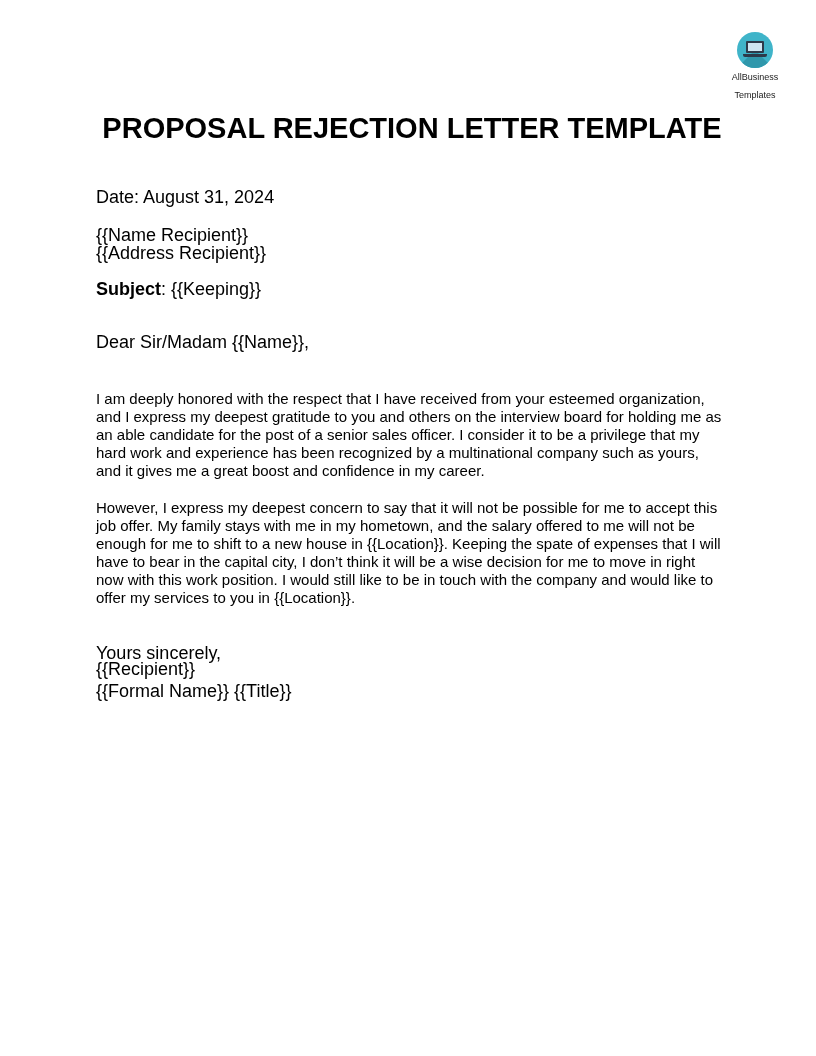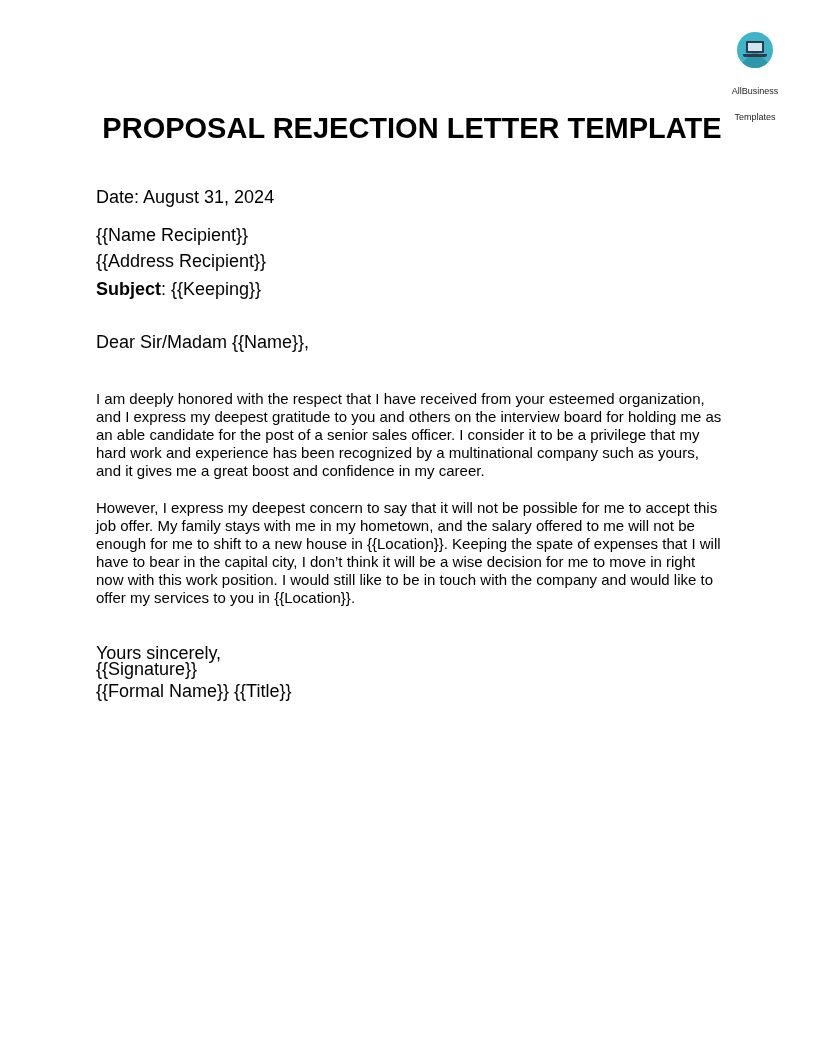--- a/index.html
+++ b/index.html
@@ -7,50 +7,50 @@
            font-family: "Liberation Sans", sans-serif; color: #000; }
     .logo { position: absolute; left: 726px; top: 32px; width: 58px; text-align: center; }
     .logo-circle { width: 36px; height: 36px; border-radius: 50%; background: #3fb4c9;
                    margin: 0 auto; position: relative; overflow: hidden; }
     .logo-circle .shadow { position: absolute; left: 18px; top: 18px; width: 30px; height: 30px;
                    background: #2f97ab; transform: rotate(45deg); transform-origin: 0 0; }
     .laptop-screen { position: absolute; left: 9px; top: 9px; width: 18px; height: 12px;
                    background: #2d3a4a; border-radius: 1px; }
     .laptop-screen::after { content: ""; position: absolute; left: 2px; top: 2px; width: 14px; height: 8px; background: #cfe6f2; }
     .laptop-base { position: absolute; left: 6px; top: 22px; width: 24px; height: 3px; background: #2d3a4a; border-radius: 0 0 2px 2px; }
-    .logo-text { font-size: 9px; line-height: 10px; margin-top: 18px; color: #222; font-family: "Liberation Sans", sans-serif; }
+    .logo-text { font-size: 9px; line-height: 10px; margin-top: 4px; color: #222; font-family: "Liberation Sans", sans-serif; }
     .title { position: absolute; left: 0; top: 112px; width: 824px; text-align: center;
              font-size: 29px; font-weight: bold; letter-spacing: 0px;
              font-family: "Liberation Sans", sans-serif; }
     .line { position: absolute; left: 96px; font-size: 18px; line-height: 18px; white-space: nowrap; }
     .para { position: absolute; left: 96px; width: 630px; font-size: 15px; line-height: 18px; }
     .bold { font-weight: bold; }
   </style>
 </head>
 <body>
 
 <div class="logo">
   <div class="logo-circle">
     <div class="shadow"></div>
     <div class="laptop-screen"></div>
     <div class="laptop-base"></div>
   </div>
   <div class="logo-text">AllBusiness</div>
-  <div class="logo-text" style="margin-top:16px">Templates</div>
+  <div class="logo-text" style="margin-top:8px">Templates</div>
 </div>
 
 <div class="title">PROPOSAL REJECTION LETTER TEMPLATE</div>
 
 <div class="line" style="top:188px">Date: August 31, 2024</div>
 <div class="line" style="top:226px">{{Name Recipient}}</div>
-<div class="line" style="top:252px">{{Address Recipient}}</div>
+<div class="line" style="top:244px">{{Address Recipient}}</div>
 <div class="line" style="top:280px">
   <span class="bold">Subject</span><span>: {{Keeping}}</span>
 </div>
 
 <div class="line" style="top:333px">Dear Sir/Madam {{Name}},</div>
 
 <div class="para" style="top:390px">I am deeply honored with the respect that I have received from your esteemed organization, and I express my deepest gratitude to you and others on the interview board for holding me as an able candidate for the post of a senior sales officer. I consider it to be a privilege that my hard work and experience has been recognized by a multinational company such as yours, and it gives me a great boost and confidence in my career.</div>
 <div class="para" style="top:499px">However, I express my deepest concern to say that it will not be possible for me to accept this job offer. My family stays with me in my hometown, and the salary offered to me will not be enough for me to shift to a new house in {{Location}}. Keeping the spate of expenses that I will have to bear in the capital city, I don’t think it will be a wise decision for me to move in right now with this work position. I would still like to be in touch with the company and would like to offer my services to you in  {{Location}}.</div>
 
 <div class="line" style="top:644px">Yours sincerely,</div>
-<div class="line" style="top:660px">{{Signature}}</div>
+<div class="line" style="top:660px">{{Recipient}}</div>
 <div class="line" style="top:682px">{{Formal Name}} {{Title}}</div>
 
 </body></html>

